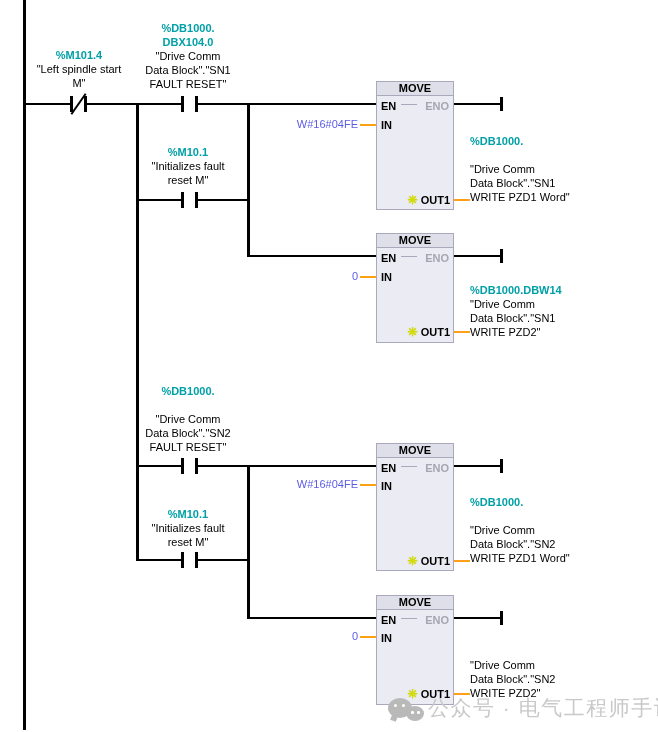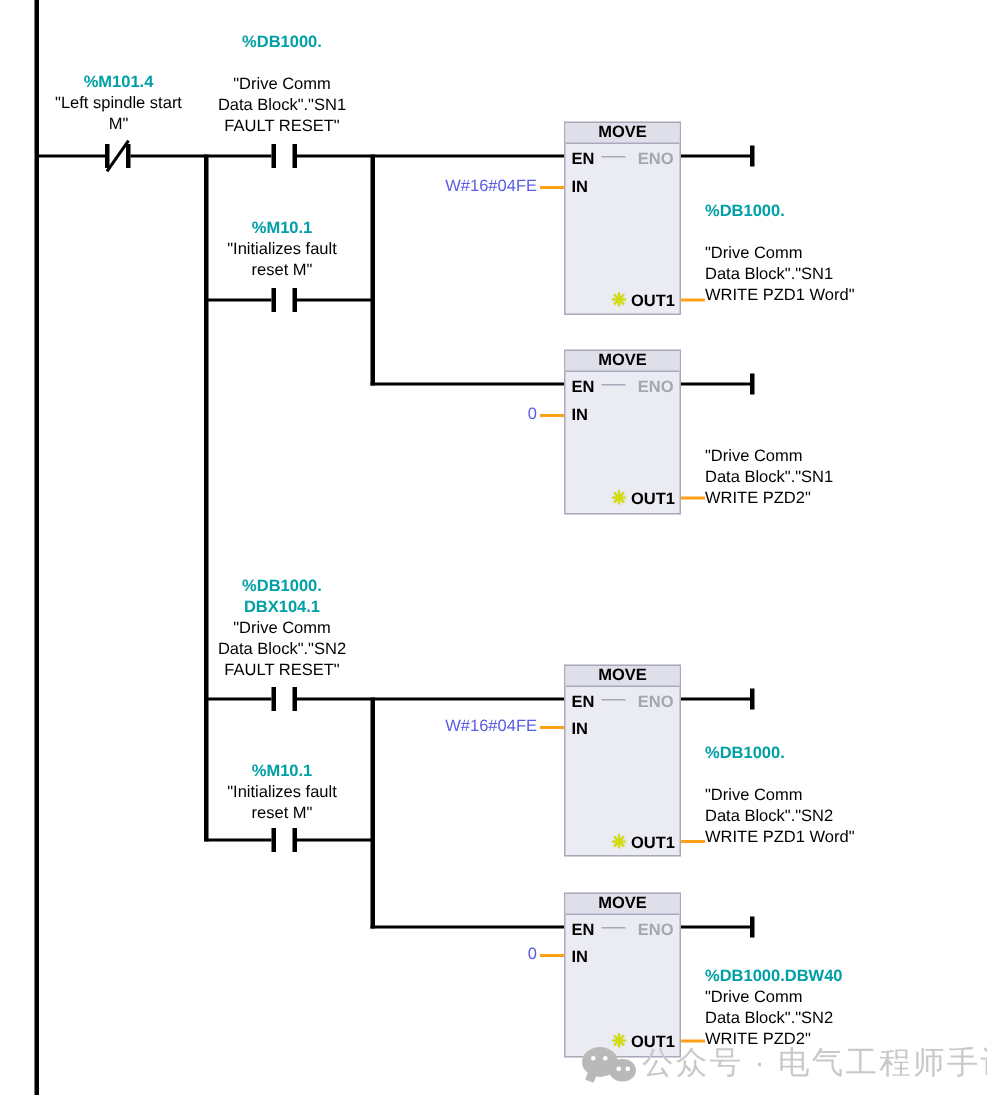--- a/index.html
+++ b/index.html
@@ -92,20 +92,21 @@
       <div>M"</div>
     </div>
   <div class="contact nc" style="left:70px;top:96px">
     <i class="bar l"></i>
     <i class="bar r"></i>
     <i class="slash"></i>
   </div>
 
   <div class="label addr" style="left:118px;top:21px;width:140px">
       <div>%DB1000.</div>
+      <div>DBX104.0</div>
     </div>
   <div class="label" style="left:118px;top:49px;width:140px">
       <div>"Drive Comm</div>
       <div>Data Block"."SN1</div>
       <div>FAULT RESET"</div>
     </div>
   <div class="contact" style="left:181px;top:96px">
     <i class="bar l"></i>
     <i class="bar r"></i>
   </div>
@@ -117,21 +118,20 @@
       <div>"Initializes fault</div>
       <div>reset M"</div>
     </div>
   <div class="contact" style="left:181px;top:192px">
     <i class="bar l"></i>
     <i class="bar r"></i>
   </div>
 
   <div class="label addr" style="left:118px;top:384px;width:140px">
       <div>%DB1000.</div>
-      <div>DBX104.1</div>
     </div>
   <div class="label" style="left:118px;top:412px;width:140px">
       <div>"Drive Comm</div>
       <div>Data Block"."SN2</div>
       <div>FAULT RESET"</div>
     </div>
   <div class="contact" style="left:181px;top:458px">
     <i class="bar l"></i>
     <i class="bar r"></i>
   </div>
@@ -168,20 +168,23 @@
 
   <div class="val" style="left:278px;top:270px;width:80px">0</div>
   <div class="move" style="top:233px;height:110px">
     <div class="bhead">MOVE</div>
     <div class="dash" style="top:22px"></div>
     <span class="port" style="left:4px;top:18px">EN</span>
     <span class="port eno" style="right:4px;top:18px">ENO</span>
     <span class="port" style="left:4px;top:37px">IN</span>
     <div class="outrow" style="top:92px"><span class="star">✳</span><span>OUT1</span></div>
   </div>
+  <div class="olabel addr" style="left:470px;top:283px;width:150px">
+      <div>%DB1000.DBW14</div>
+    </div>
   <div class="olabel" style="left:470px;top:297px;width:150px">
       <div>"Drive Comm</div>
       <div>Data Block"."SN1</div>
       <div>WRITE PZD2"</div>
     </div>
 
   <div class="val" style="left:278px;top:478px;width:80px">W#16#04FE</div>
   <div class="move" style="top:443px;height:128px">
     <div class="bhead">MOVE</div>
     <div class="dash" style="top:22px"></div>
@@ -201,23 +204,20 @@
 
   <div class="val" style="left:278px;top:630px;width:80px">0</div>
   <div class="move" style="top:595px;height:110px">
     <div class="bhead">MOVE</div>
     <div class="dash" style="top:22px"></div>
     <span class="port" style="left:4px;top:18px">EN</span>
     <span class="port eno" style="right:4px;top:18px">ENO</span>
     <span class="port" style="left:4px;top:36px">IN</span>
     <div class="outrow" style="top:92px"><span class="star">✳</span><span>OUT1</span></div>
   </div>
-  <div class="olabel addr" style="left:470px;top:644px;width:160px">
-      <div>%DB1000.DBW40</div>
-    </div>
   <div class="olabel" style="left:470px;top:658px;width:160px">
       <div>"Drive Comm</div>
       <div>Data Block"."SN2</div>
       <div>WRITE PZD2"</div>
     </div>
 
   <div class="wx">
     <i class="b1"></i>
       <i class="b2"></i>
   </div>

